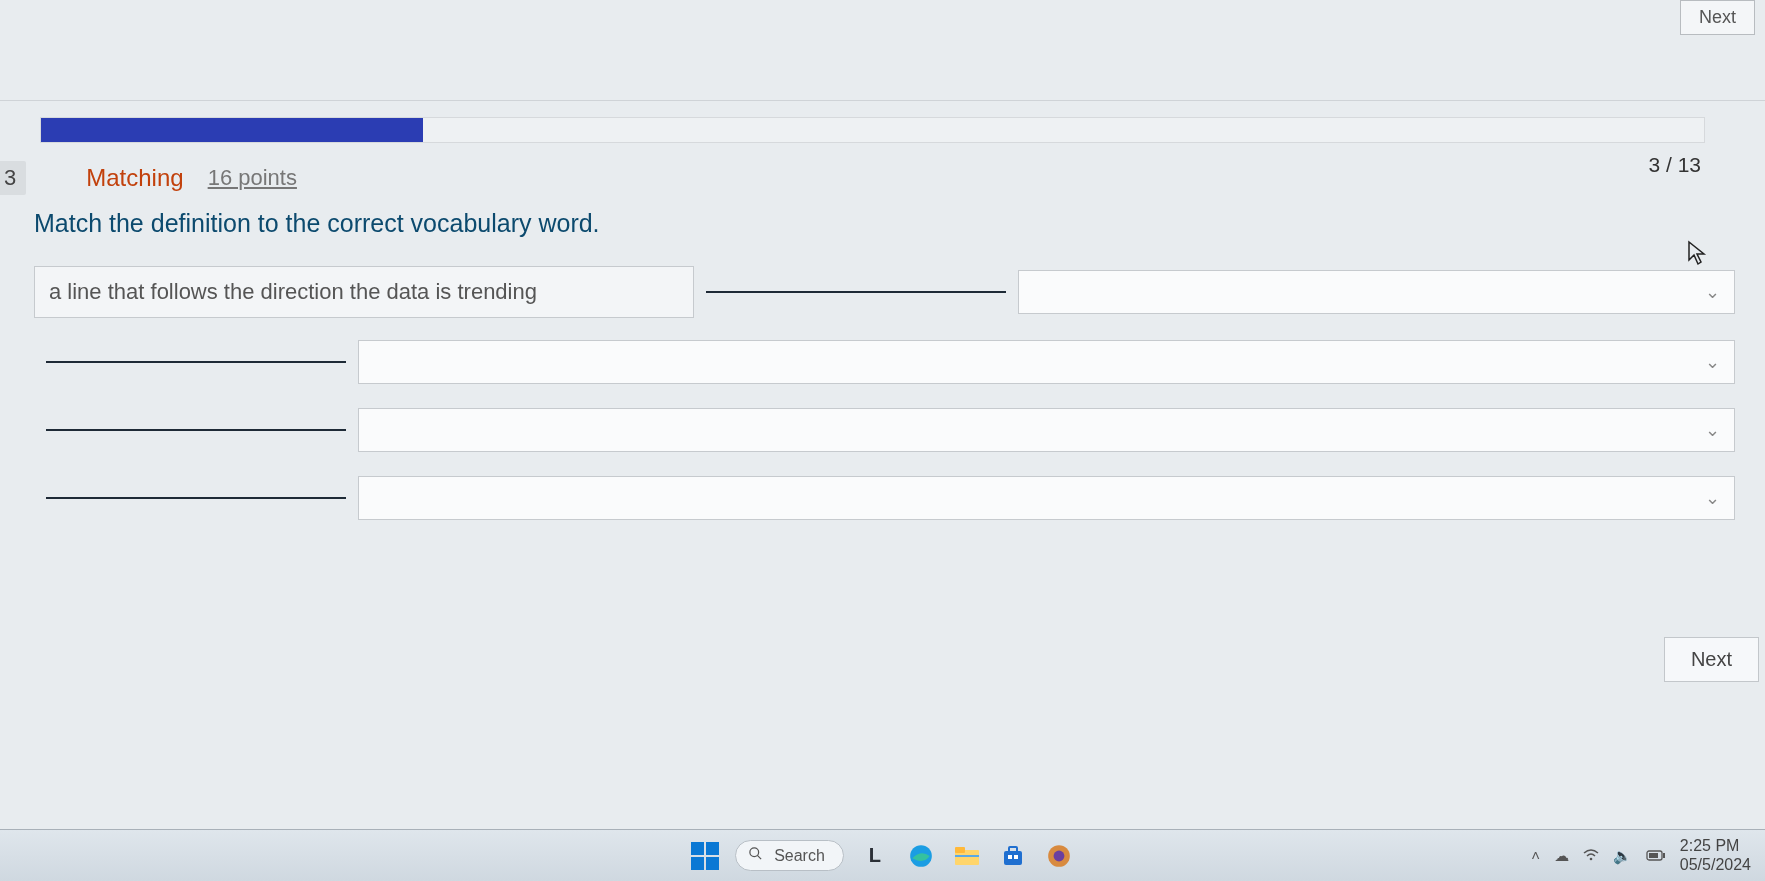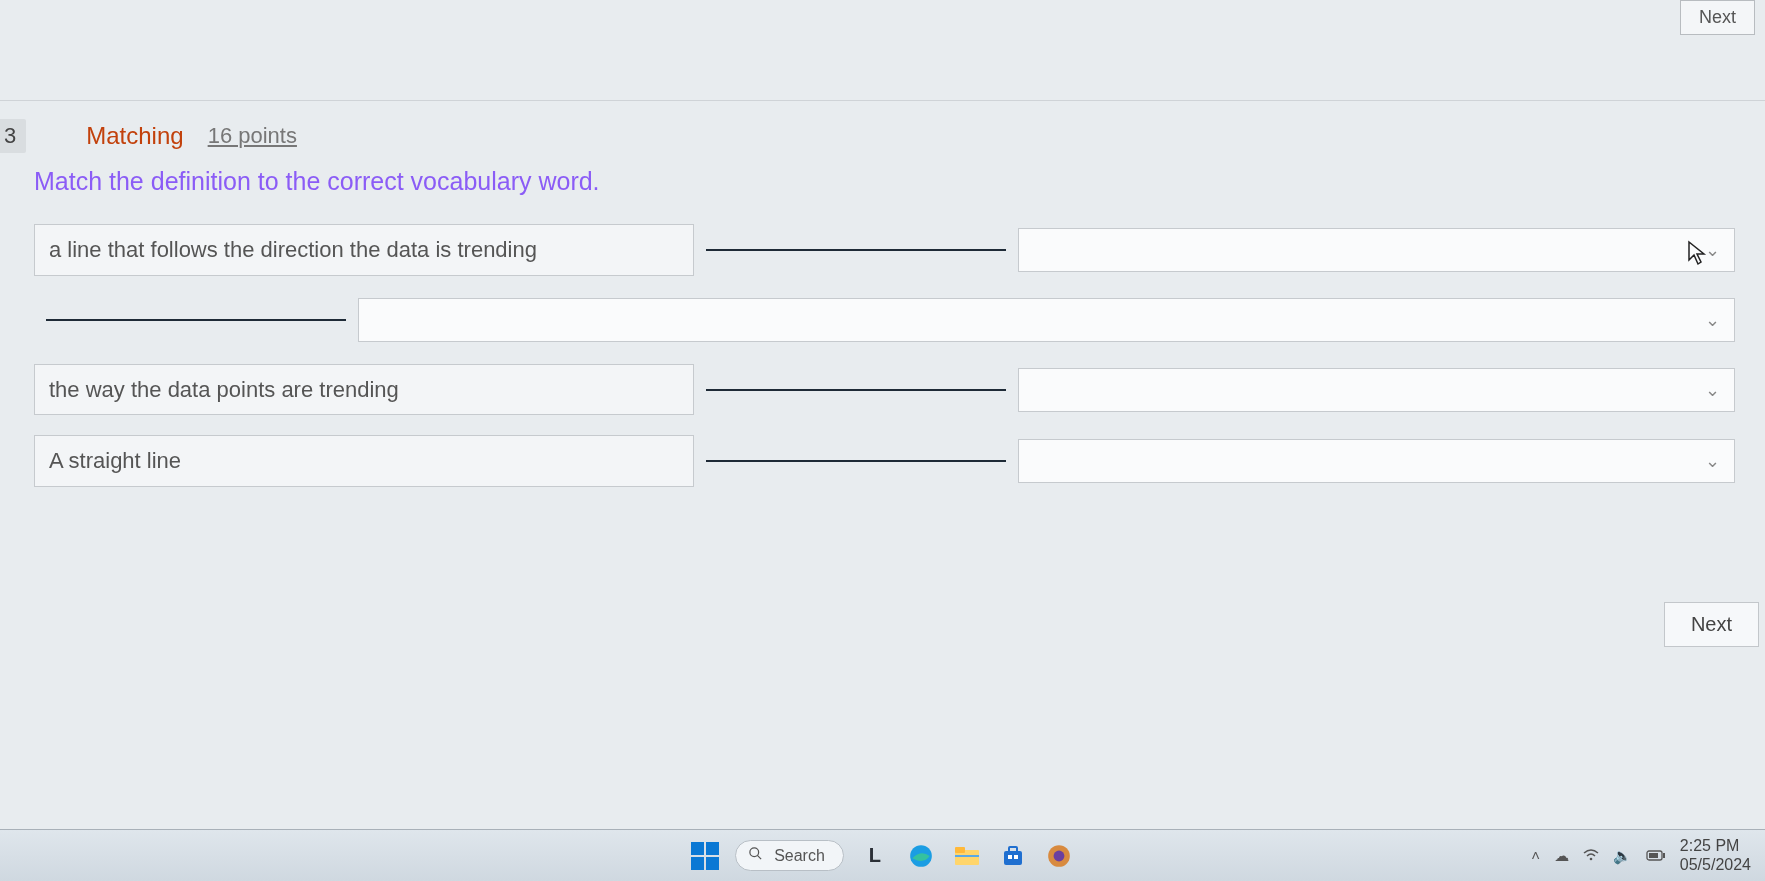--- a/index.html
+++ b/index.html
@@ -79,21 +79,21 @@
     color: #c2410c;
     margin-left: 36px;
   }
   .qpoints {
     font-size: 22px;
     color: #777;
     text-decoration: underline;
   }
   .prompt {
     font-size: 25px;
-    color: #8b5cf6;
+    color: #0c4a6e;
     margin: 4px 0 28px 34px;
   }
   .match-rows {
     margin-left: 34px;
     display: flex;
     flex-direction: column;
     gap: 20px;
   }
   .match-row {
     display: flex;
@@ -211,20 +211,26 @@
   .tray-icon { font-size: 15px; color:#555; }
 </style>
 </head>
 <body>
 
 <div class="top-nav">
   <button class="top-nav-btn">Next</button>
 </div>
 
 <div class="content-wrap">
+  <div class="progress-row">
+    <div class="progress-bar-outer">
+      <div class="progress-bar-fill"></div>
+    </div>
+    <div class="progress-text">3 / 13</div>
+  </div>
 
   <div class="question-header">
     <span class="qnum">3</span>
     <span class="qtype">Matching</span>
     <span class="qpoints">16 points</span>
   </div>
 
   <div class="prompt">Match the definition to the correct vocabulary word.</div>
 
   <div class="match-rows">
@@ -235,28 +241,26 @@
         <span class="chevron">⌄</span>
       </div>
     </div>
     <div class="match-row">
       <div class="connector"></div>
       <div class="answer-select">
         <span class="chevron">⌄</span>
       </div>
     </div>
     <div class="match-row">
-      <div class="definition-box">the way the data points are trending</div>
       <div class="connector"></div>
       <div class="answer-select">
         <span class="chevron">⌄</span>
       </div>
     </div>
     <div class="match-row">
-      <div class="definition-box">A straight line</div>
       <div class="connector"></div>
       <div class="answer-select">
         <span class="chevron">⌄</span>
       </div>
     </div>
   </div>
 
   <div class="next-bottom">
     <button class="bottom-next-btn">Next</button>
   </div>

